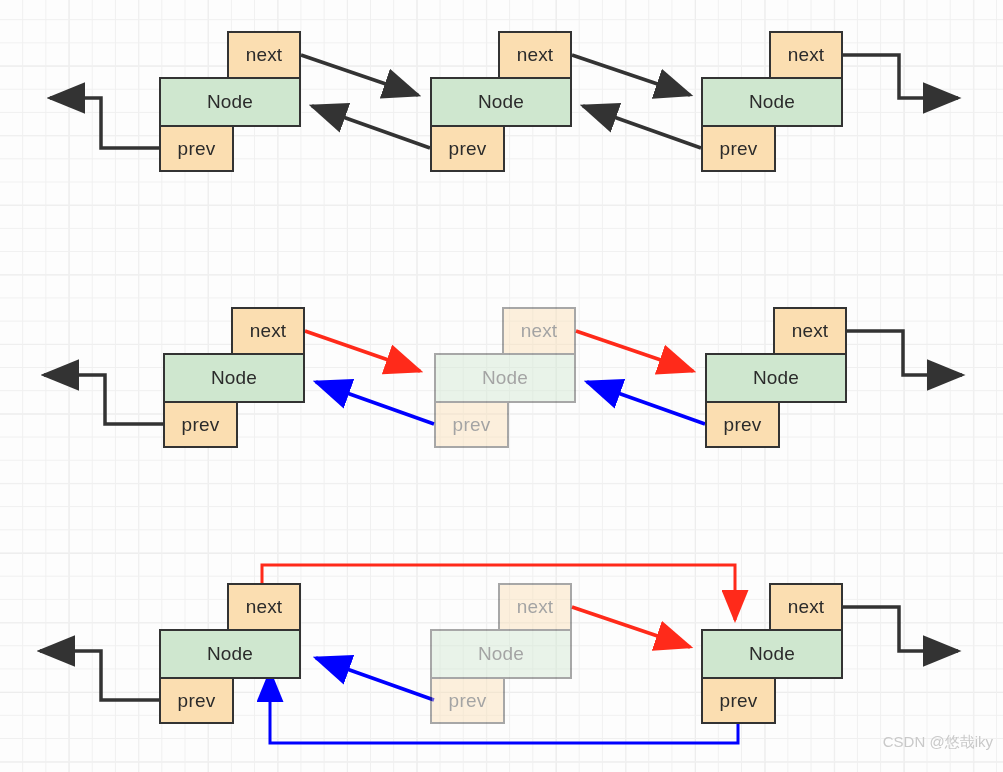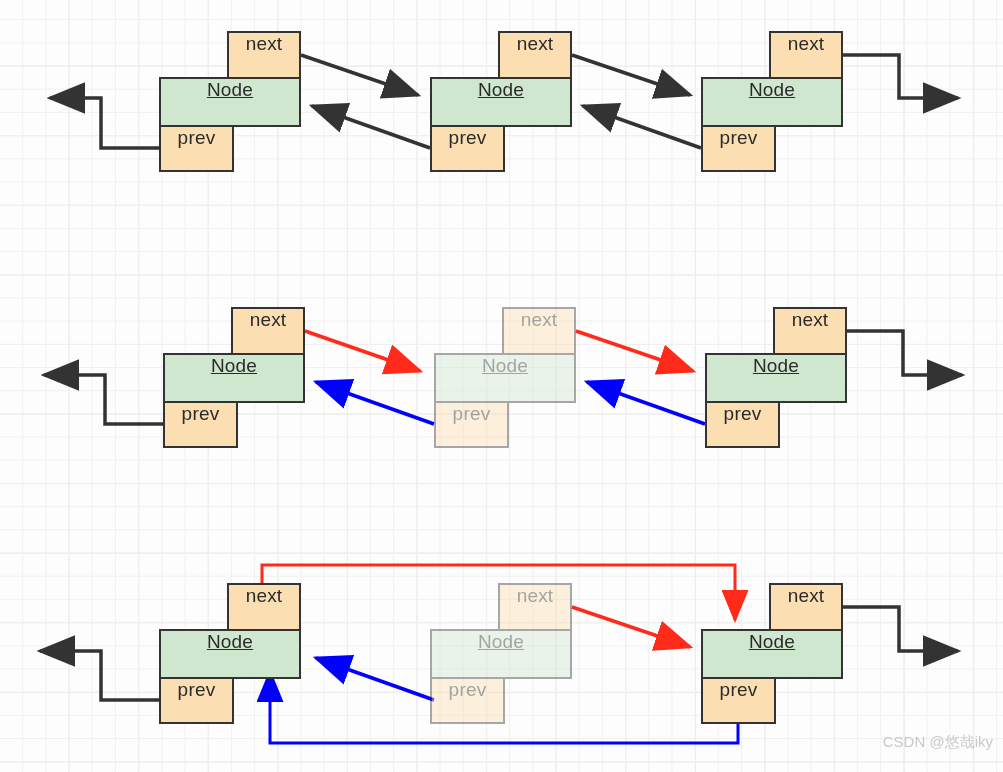--- a/index.html
+++ b/index.html
@@ -30,28 +30,28 @@
     pointer-events: none;
   }
   .node-group {
     position: absolute;
   }
   .box {
     position: absolute;
     box-sizing: border-box;
     border: 2px solid #333333;
     display: flex;
+    align-items: center;
     justify-content: center;
     font-size: 19px;
     color: #2b2b2b;
     letter-spacing: 0.2px;
   }
   .box.node {
     background: #cfe7cf;
-    text-decoration: underline;
   }
   .box.field {
     background: #fbdeb1;
   }
   .faded {
     opacity: 0.42;
   }
   .watermark {
     position: absolute;
     right: 10px;

